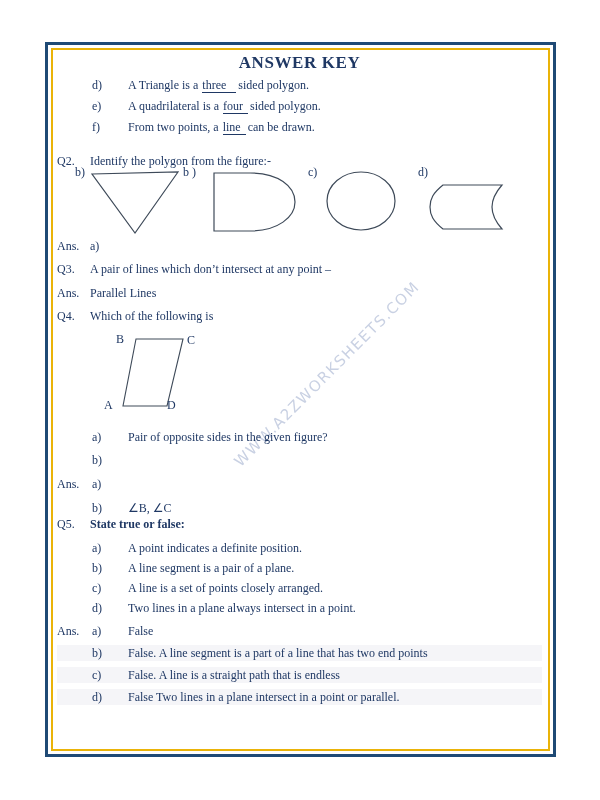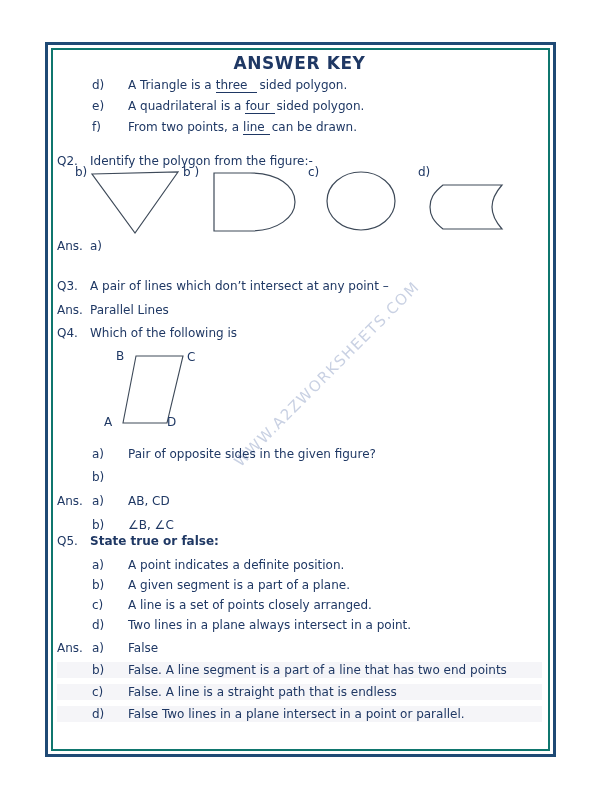--- a/index.html
+++ b/index.html
@@ -3,21 +3,21 @@
 <meta charset="utf-8">
 <style>
   html,body{margin:0;padding:0;background:#ffffff;}
   .page{position:relative;width:600px;height:800px;background:#ffffff;overflow:hidden;
         font-family:"DejaVu Sans","Liberation Sans",sans-serif;color:#1f3864;}
   .watermark{position:absolute;left:237px;top:455px;z-index:0;color:#c9d1e3;
              font-size:15px;letter-spacing:1.5px;white-space:nowrap;
              transform:rotate(-45deg);transform-origin:0 50%;}
   .frame{position:absolute;left:45px;top:42px;width:505px;height:709px;
          border:3px solid #1f4a75;z-index:1;}
-  .frame-inner{position:absolute;inset:3px;border:2px solid #0f766e;}
+  .frame-inner{position:absolute;inset:3px;border:2px solid #eab308;font-family:Liberation Serif, serif;}
   .content{position:absolute;inset:0;padding:0 6px 0 4px;}
   .title{margin-top:3px;text-align:center;font-weight:bold;font-size:17px;
          line-height:20px;letter-spacing:0.6px;}
   .row{display:grid;grid-template-columns:33px 38px 1fr;font-size:12px;line-height:16px;}
   .ql{grid-column:1;}
   .lt{grid-column:2;padding-left:2px;}
   .t{grid-column:3;white-space:pre-wrap;}
   .span2{grid-column:2/4;white-space:pre-wrap;}
   .b{font-weight:bold;}
   .hl{background:#f5f5f8;}
@@ -73,21 +73,21 @@
             <ellipse cx="304" cy="32" rx="34" ry="29" fill="none" stroke="#3e4a59" stroke-width="1.2"></ellipse>
             <path d="M386,16 L445,16 C438,24 435,30 435,38 C435,46 438,52 445,60 L386,60 C376,52 373,46 373,38 C373,30 376,24 386,16 Z" fill="none" stroke="#3e4a59" stroke-width="1.2"></path>
           </svg>
         </div>
 
         <div class="row" style="margin-top:-1px">
           <span class="ql">Ans.</span>
           <span class="span2">a)</span>
         </div>
 
-        <div class="row" style="margin-top:24px">
+        <div class="row" style="margin-top:7px">
           <span class="ql">Q3.</span>
           <span class="span2">A pair of lines which don’t intersect at any point –</span>
         </div>
         <div class="row" style="margin-top:8px">
           <span class="ql">Ans.</span>
           <span class="span2">Parallel Lines</span>
         </div>
 
         <div class="row" style="margin-top:7px">
           <span class="ql">Q4.</span>
@@ -107,39 +107,38 @@
         <div class="row" style="margin-top:7px">
           <span class="lt">a)</span>
           <span class="t">Pair of opposite sides in the given figure?</span>
         </div>
         <div class="row" style="margin-top:7px">
           <span class="lt">b)</span>
         </div>
         <div class="row" style="margin-top:8px">
           <span class="ql">Ans.</span>
           <span class="lt">a)</span>
-          <span class="t">AB, CD</span>
         </div>
         <div class="row" style="margin-top:8px">
           <span class="ql"></span>
           <span class="lt">b)</span>
           <span class="t">∠B, ∠C</span>
         </div>
 
         <div class="row" style="">
           <span class="ql">Q5.</span>
           <span class="span2 b">State true or false:</span>
         </div>
         <div class="row" style="margin-top:8px">
           <span class="lt">a)</span>
           <span class="t">A point indicates a definite position.</span>
         </div>
         <div class="row" style="margin-top:4px">
           <span class="lt">b)</span>
-          <span class="t">A given segment is a part of a plane.</span>
+          <span class="t">A line segment is a pair of a plane.</span>
         </div>
         <div class="row" style="margin-top:4px">
           <span class="lt">c)</span>
           <span class="t">A line is a set of points closely arranged.</span>
         </div>
         <div class="row" style="margin-top:4px">
           <span class="lt">d)</span>
           <span class="t">Two lines in a plane always intersect in a point.</span>
         </div>
         <div class="row" style="margin-top:7px">

